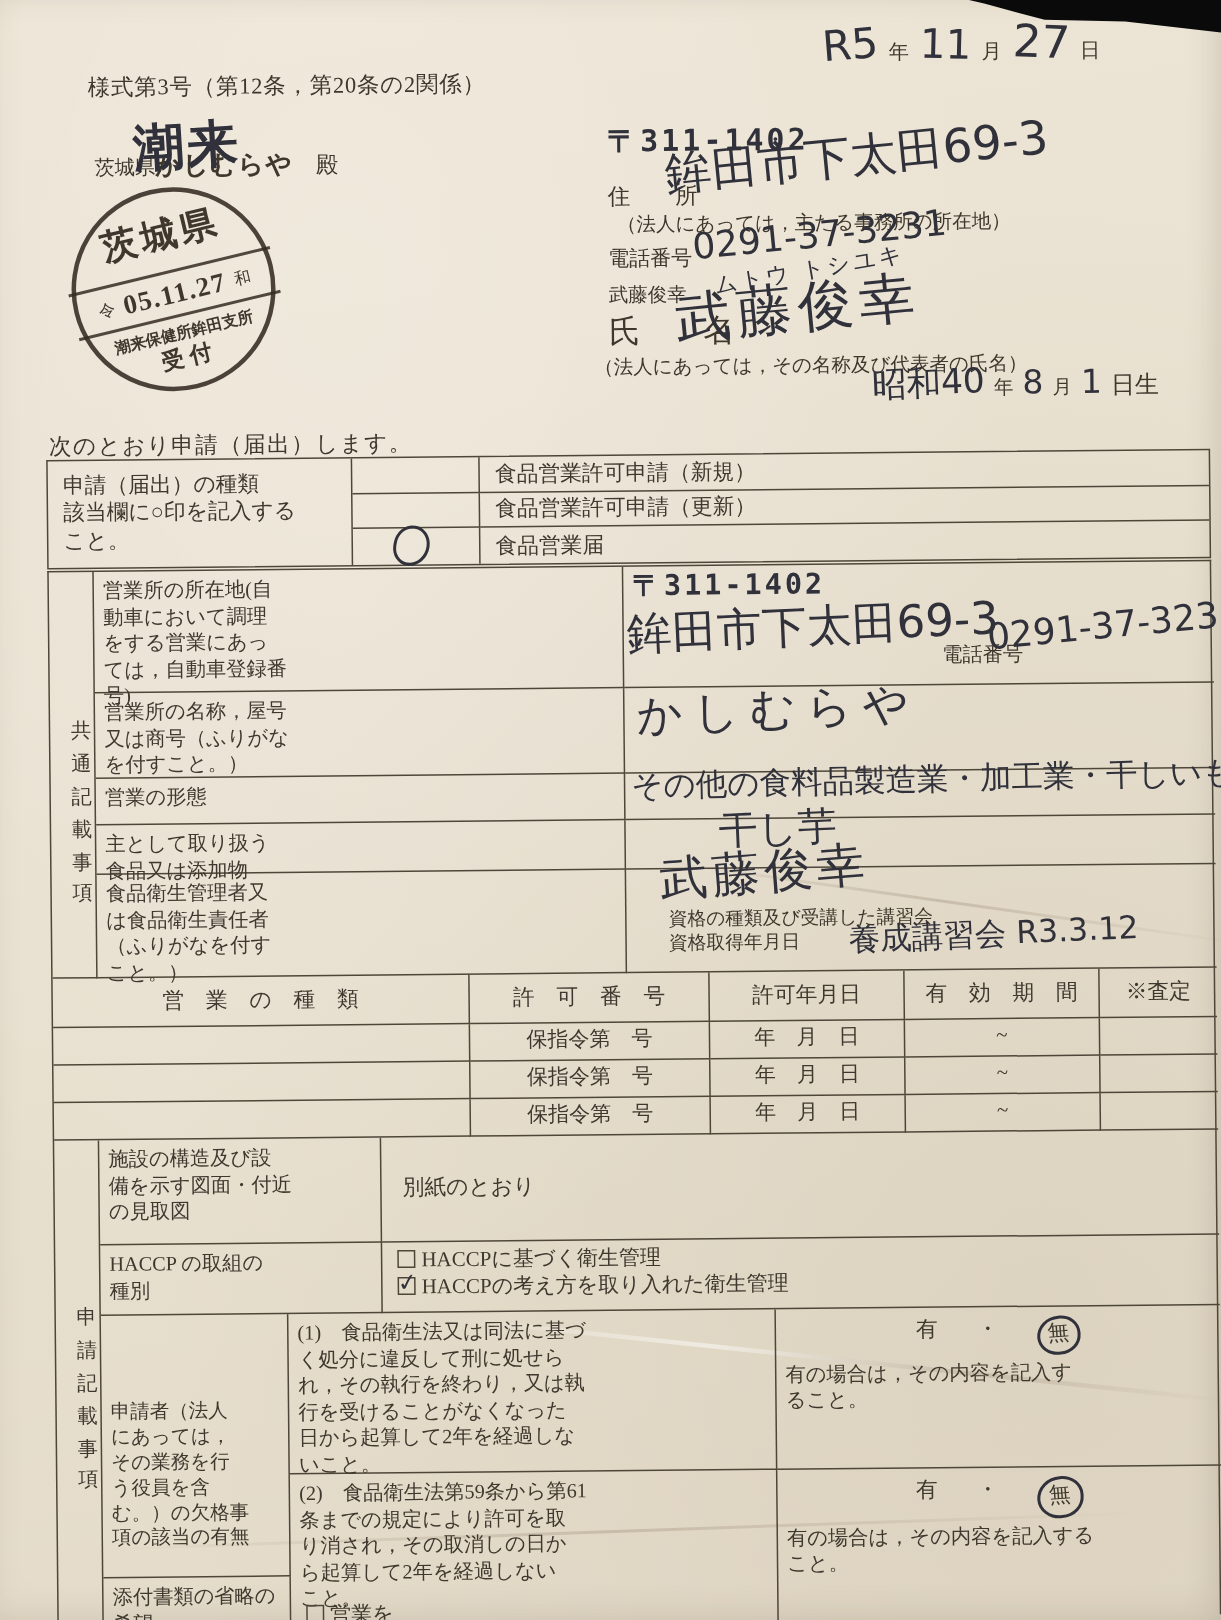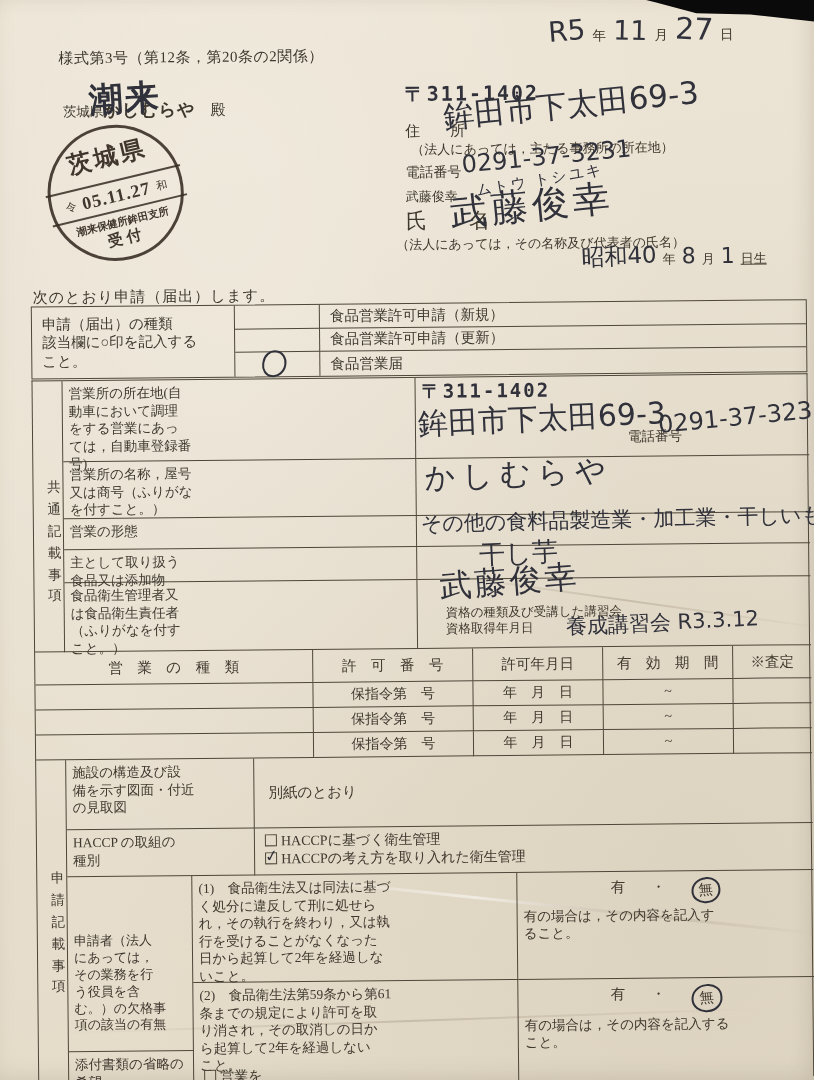--- a/index.html
+++ b/index.html
@@ -123,21 +123,21 @@
     <div class="abs hw" style="left:80px; top:90px; font-size:15px; transform:rotate(-9deg); letter-spacing:2px;">ムトウ トシユキ</div>
     <div class="abs printed" style="left:10px; top:123px; font-size:21px;">氏　　名</div>
     <div class="abs hw" style="left:54px; top:104px; font-size:37px; transform:rotate(-5deg); letter-spacing:4px; white-space:nowrap;">武藤俊幸</div>
     <div class="abs printed" style="left:0; top:152px; font-size:13px;">（法人にあっては，その名称及び代表者の氏名）</div>
     <div class="abs" style="left:185px; top:162px; display:flex; align-items:baseline; gap:6px;">
       <span class="hw" style="font-size:23px; transform:rotate(-2deg);">昭和40</span>
       <span class="printed" style="font-size:13px;">年</span>
       <span class="hw" style="font-size:22px;">8</span>
       <span class="printed" style="font-size:13px;">月</span>
       <span class="hw" style="font-size:22px;">1</span>
-      <span class="printed" style="font-size:13px;text-decoration:underline;">日生</span>
+      <span class="printed" style="font-size:16px;">日生</span>
     </div>
   </div>
 
   <div class="declaration printed">次のとおり申請（届出）します。</div>
 
   <div class="type-table">
     <div class="tt-cell tt-head tt-last pre">申請（届出）の種類
 該当欄に○印を記入する
 こと。</div>
     <div class="tt-cell"></div>

